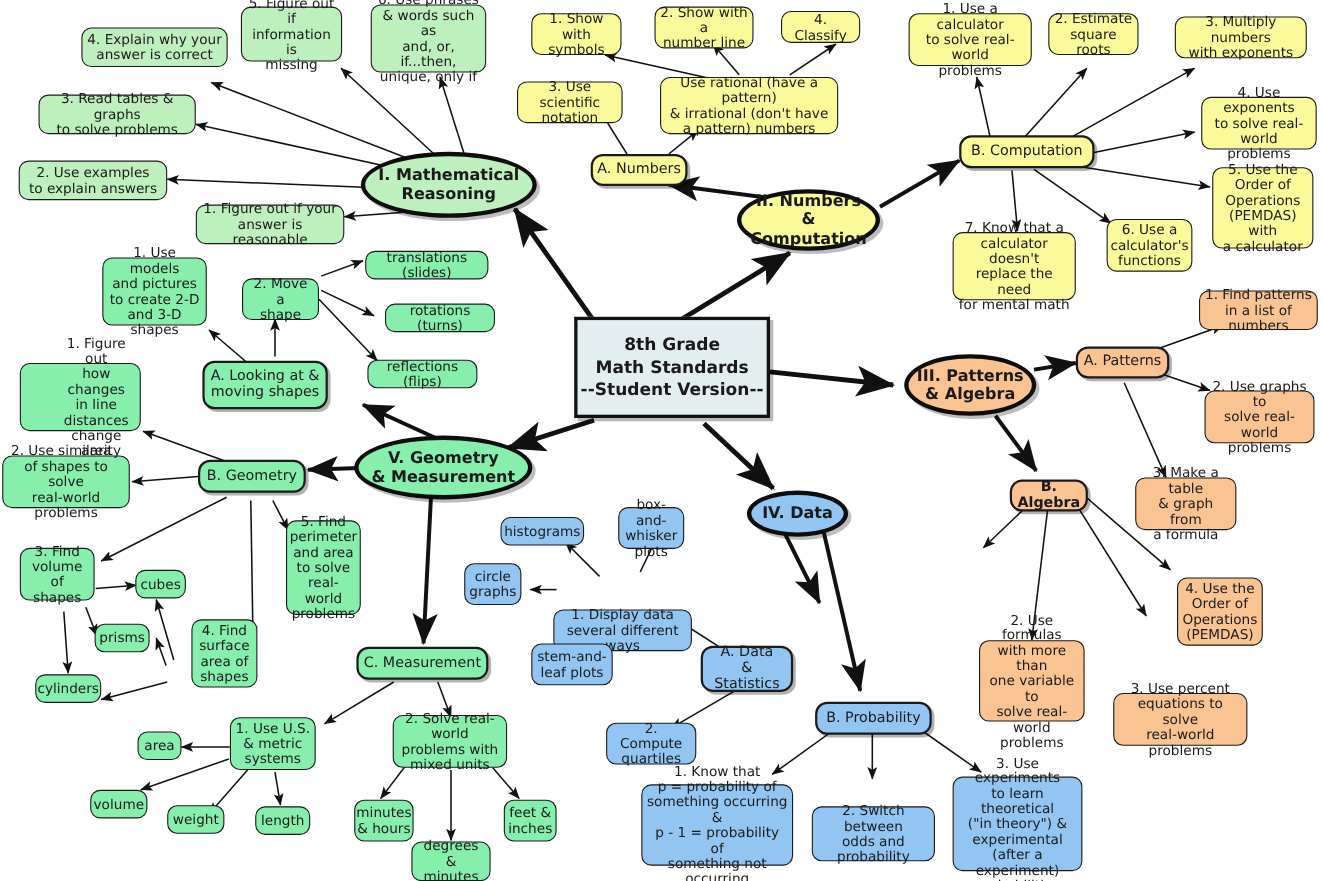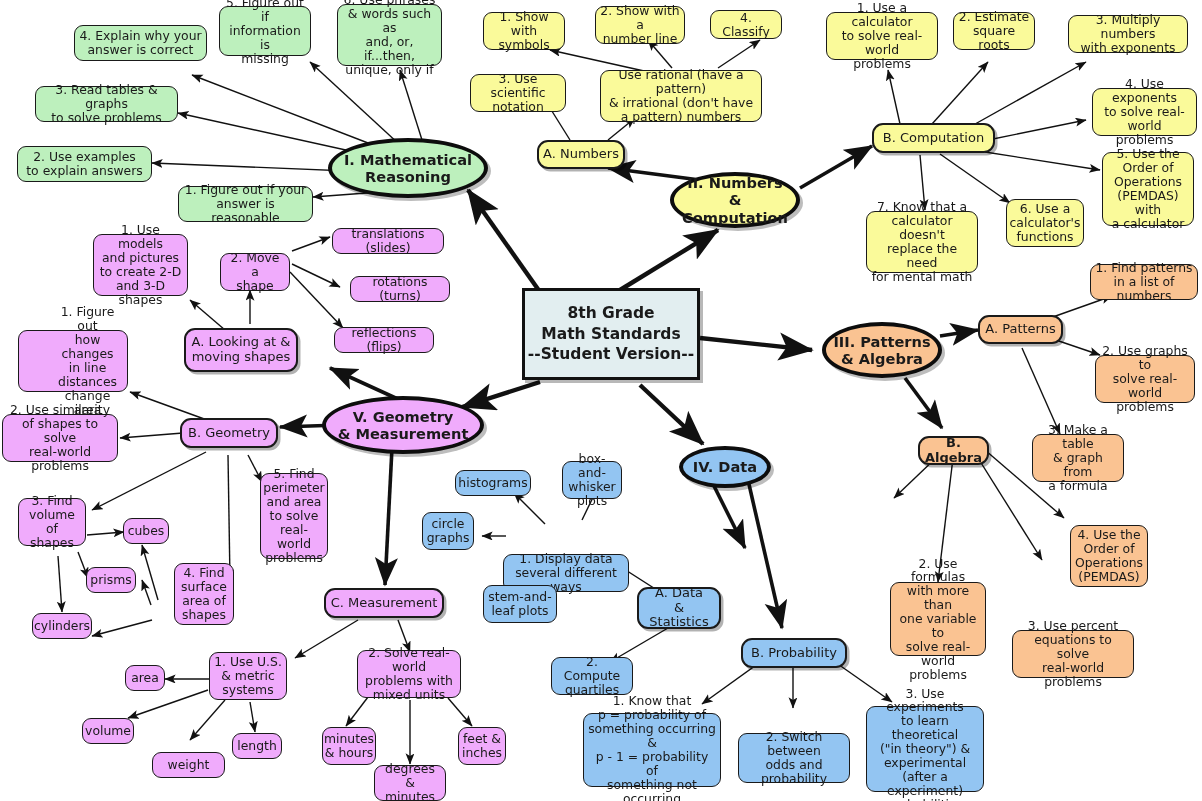--- a/index.html
+++ b/index.html
@@ -56,21 +56,21 @@
     font-size:14.6px;
     line-height:1.18;
     box-shadow:3px 3px 0 rgba(0,0,0,.26);
   }
 
   
   .green{background:#bdf0bd;}
   .yellow{background:#fafa9a;}
   .orange{background:#fac392;}
   .blue{background:#93c5f2;}
-  .pink{background:#f0abfc;}
+  .pink{background:#86efac;}
 </style>
 </head>
 <body>
 
 <div id="canvas">
 
   <svg id="edges" viewBox="0 0 1202 801">
     <defs>
       <marker id="ah" markerWidth="9" markerHeight="9" refX="7.6" refY="3.2" orient="auto" markerUnits="strokeWidth">
         <path d="M0,0 L8,3.2 L0,6.4 L1.8,3.2 z" fill="#111"></path>
@@ -352,21 +352,21 @@
 
   <div class="node box pink" style="left:209px;top:652px;width:78px;height:48px;">1. Use U.S.
 &amp; metric
 systems</div>
   <div class="node box pink" style="left:357px;top:650px;width:104px;height:48px;">2. Solve real-world
 problems with
 mixed units</div>
 
   <div class="node box pink small" style="left:125px;top:665px;width:40px;height:26px;">area</div>
   <div class="node box pink small" style="left:82px;top:718px;width:52px;height:26px;">volume</div>
-  <div class="node box pink small" style="left:152px;top:752px;width:73px;height:26px;">weight</div>
+  <div class="node box pink small" style="left:152px;top:732px;width:52px;height:26px;">weight</div>
   <div class="node box pink small" style="left:232px;top:733px;width:50px;height:26px;">length</div>
 
   <div class="node box pink small" style="left:322px;top:727px;width:54px;height:38px;">minutes
 &amp; hours</div>
   <div class="node box pink small" style="left:374px;top:765px;width:72px;height:36px;">degrees &amp;
 minutes</div>
   <div class="node box pink small" style="left:458px;top:727px;width:48px;height:38px;">feet &amp;
 inches</div>
 
 </div>

